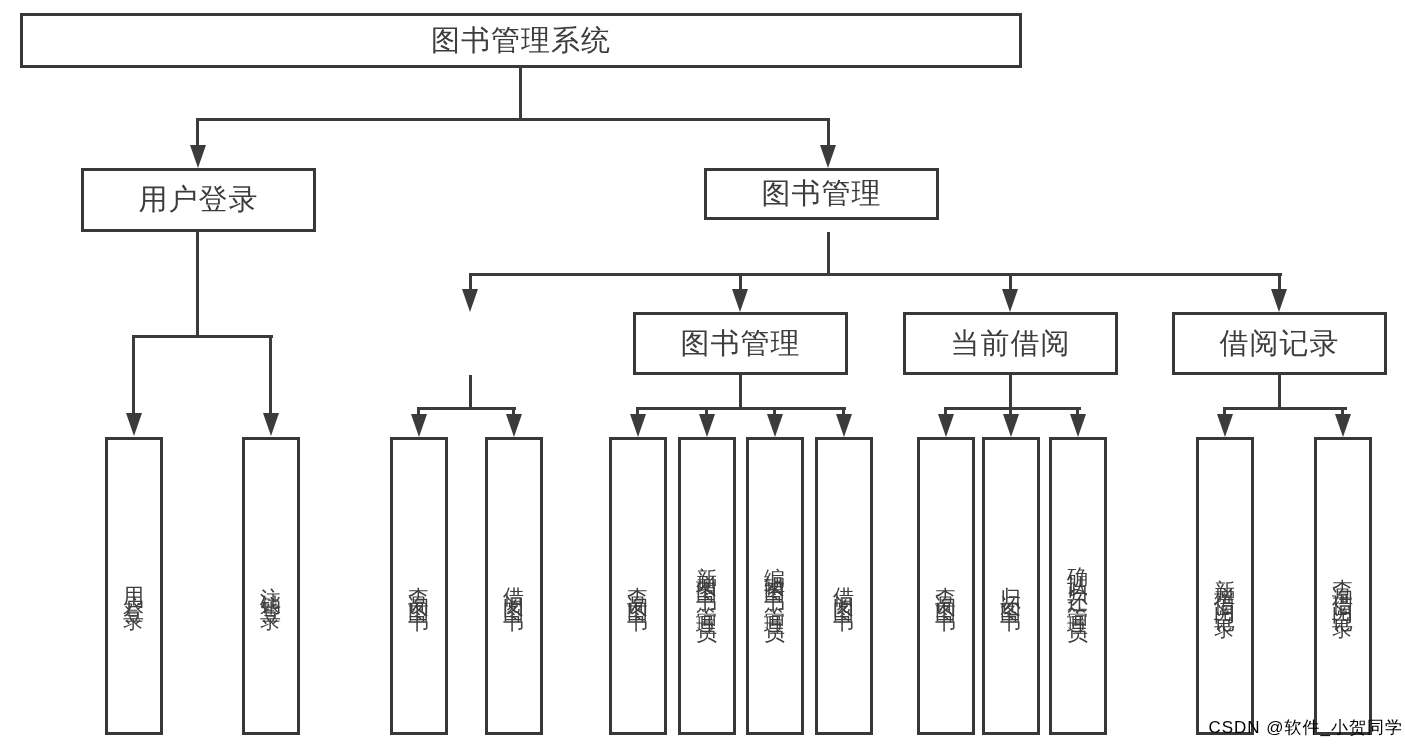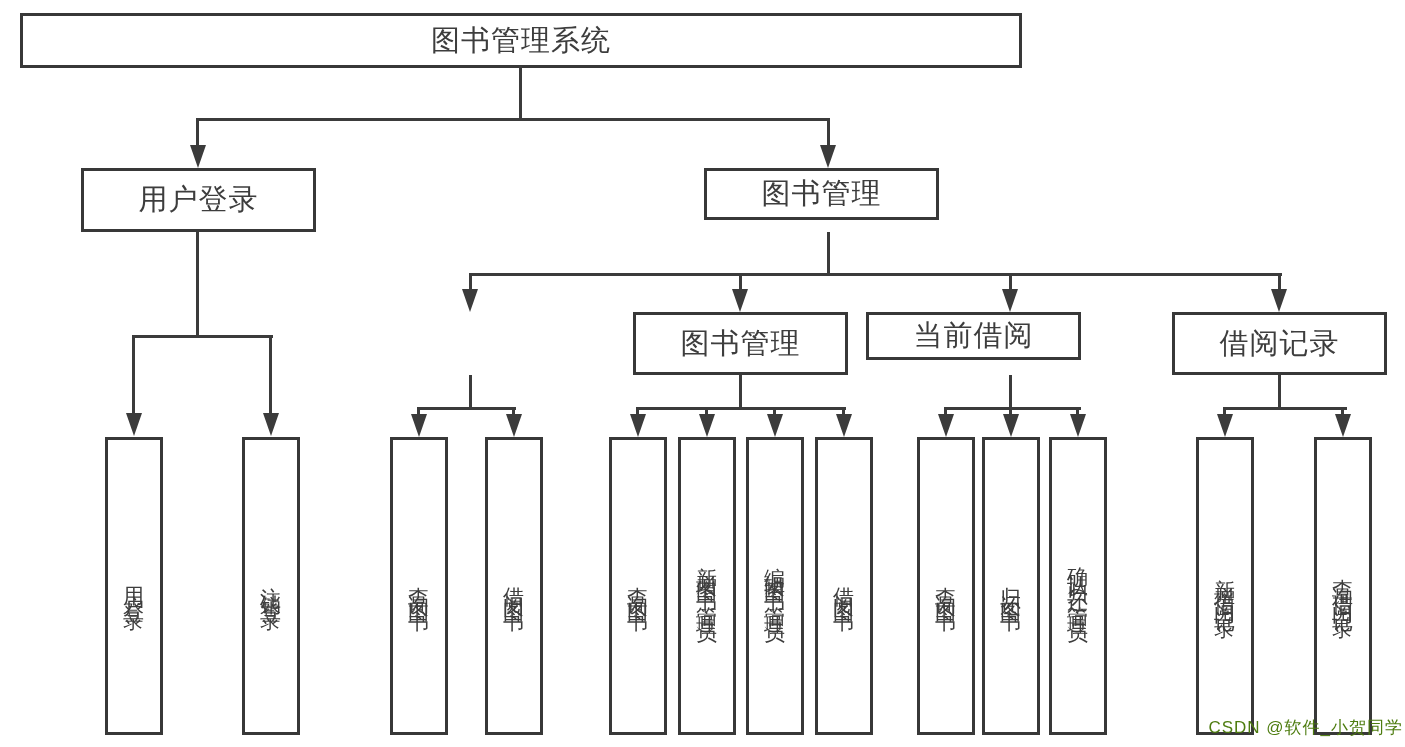--- a/index.html
+++ b/index.html
@@ -21,21 +21,21 @@
   .vbox span{
     writing-mode:vertical-rl;text-orientation:mixed;letter-spacing:8px;line-height:1;
   }
   .line{position:absolute;background:#3b3b3b;}
   .ah{
     position:absolute;width:0;height:0;
     border-left:8px solid transparent;border-right:8px solid transparent;
     border-top:23px solid #3b3b3b;
   }
   .watermark{
-    position:absolute;top:716px;right:2px;color:#4d7c0f;font-size:17px;
+    position:absolute;top:716px;right:2px;color:#000000;font-size:17px;
     white-space:nowrap;letter-spacing:1px;
   }
 </style>
 </head>
 <body>
 
 <div class="canvas">
 
   <div class="box" style="left:20px;top:13px;width:1002px;height:55px">
     <span>图书管理系统</span>
@@ -75,21 +75,21 @@
     <div class="ah" style="left:732px;top:289px"></div>
     <div class="line" style="left:1009px;top:273px;width:3px;height:20px"></div>
     <div class="ah" style="left:1002px;top:289px"></div>
     <div class="line" style="left:1278px;top:273px;width:3px;height:20px"></div>
     <div class="ah" style="left:1271px;top:289px"></div>
   </div>
 
   <div class="box" style="left:633px;top:312px;width:215px;height:63px">
     <span>图书管理</span>
   </div>
-  <div class="box" style="left:866px;top:312px;width:215px;height:48px">
+  <div class="box" style="left:903px;top:312px;width:215px;height:63px">
     <span>当前借阅</span>
   </div>
   <div class="box" style="left:1172px;top:312px;width:215px;height:63px">
     <span>借阅记录</span>
   </div>
 
   <div>
     <div class="line" style="left:469px;top:375px;width:3px;height:35px"></div>
     <div class="line" style="left:417px;top:407px;width:99px;height:3px"></div>
     <div class="line" style="left:417px;top:407px;width:3px;height:10px"></div>

